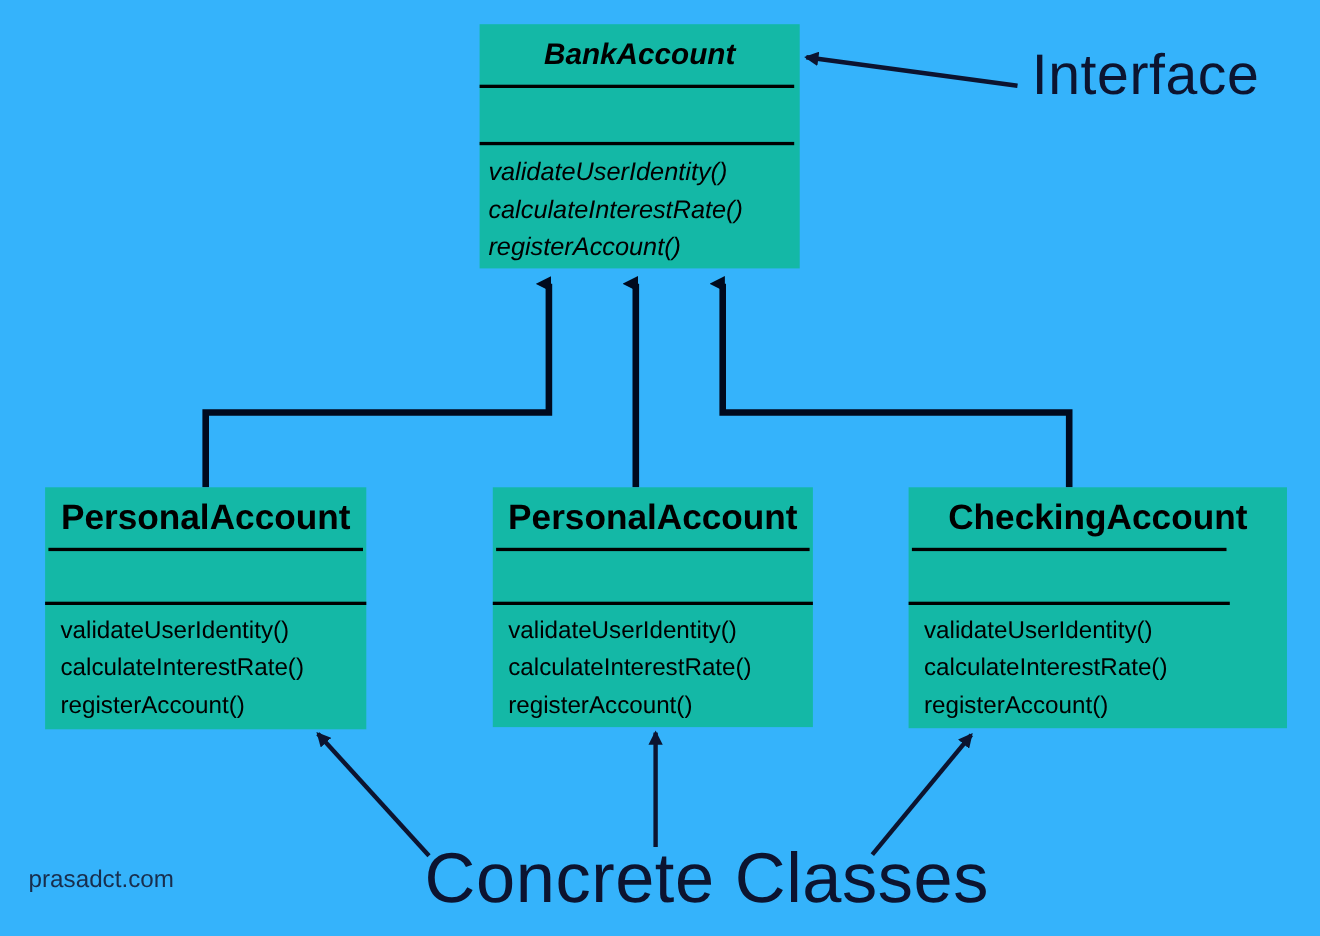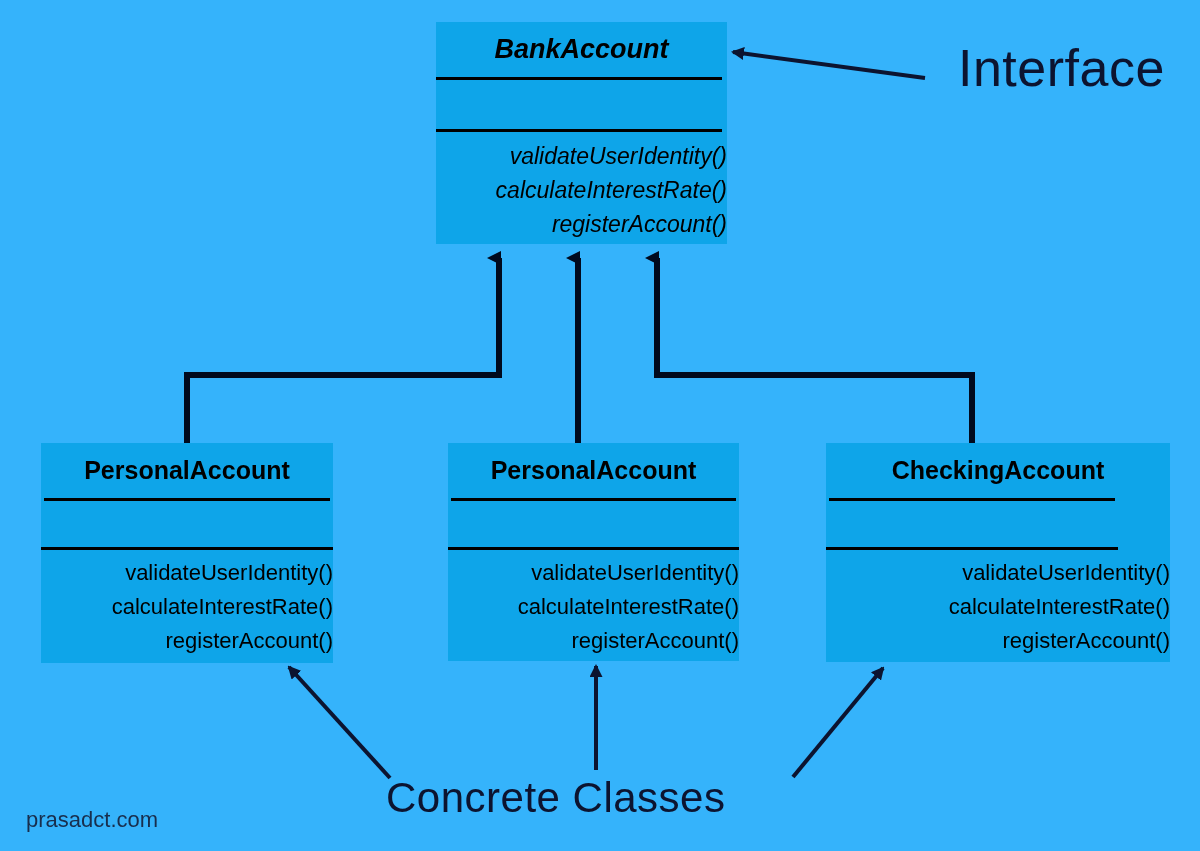--- a/index.html
+++ b/index.html
@@ -28,41 +28,40 @@
     position: absolute;
     left: 0; top: 0;
     width: 1200px;
     height: 851px;
     z-index: 1;
   }
 
   
   .uml-class {
     position: absolute;
-    background: #0ea5e9;
+    background: #14b8a6;
     box-sizing: border-box;
     z-index: 2;
   }
 
   .uml-name {
     text-align: center;
     color: #000000;
     font-weight: bold;
     white-space: nowrap;
     box-sizing: border-box;
   }
 
   .uml-attrs {
     box-sizing: border-box;
   }
 
   .uml-methods {
     box-sizing: border-box;
     color: #000000;
-    text-align: right;
   }
 
   .uml-method-line {
     white-space: nowrap;
   }
 
   .divider {
     position: absolute;
     background: #000000;
     height: 3px;
@@ -90,21 +89,21 @@
   #box-bankaccount .divider-2 { left: 0; top: 107px; width: 286px; }
   #box-bankaccount .uml-attrs { height: 52px; }
   #box-bankaccount .uml-methods {
     padding: 10px 0 0 8px;
     font-size: 23px;
     line-height: 34px;
   }
 
   
   .concrete .uml-name {
-    font-size: 25px;
+    font-size: 32px;
     line-height: 55px;
     height: 55px;
   }
   .concrete .uml-attrs { height: 49px; }
   .concrete .uml-methods {
     padding: 9px 0 0 14px;
     font-size: 22px;
     line-height: 34px;
   }
 
@@ -141,34 +140,33 @@
     color: #0c1430;
     white-space: nowrap;
     z-index: 3;
   }
   #label-interface {
     left: 938px;
     top: 40px;
     font-size: 52px;
     line-height: 56px;
     letter-spacing: 0.5px;
-    margin-left: 20px;
   }
   #label-concrete-classes {
     left: 386px;
     top: 768px;
-    font-size: 42px;
+    font-size: 64px;
     line-height: 60px;
     letter-spacing: 0.5px;
   }
 
   #watermark {
     position: absolute;
     left: 26px;
-    top: 807px;
+    top: 786px;
     font-size: 22px;
     color: #16233f;
     opacity: 0.92;
     z-index: 3;
     white-space: nowrap;
   }
 </style>
 </head>
 <body>
 

